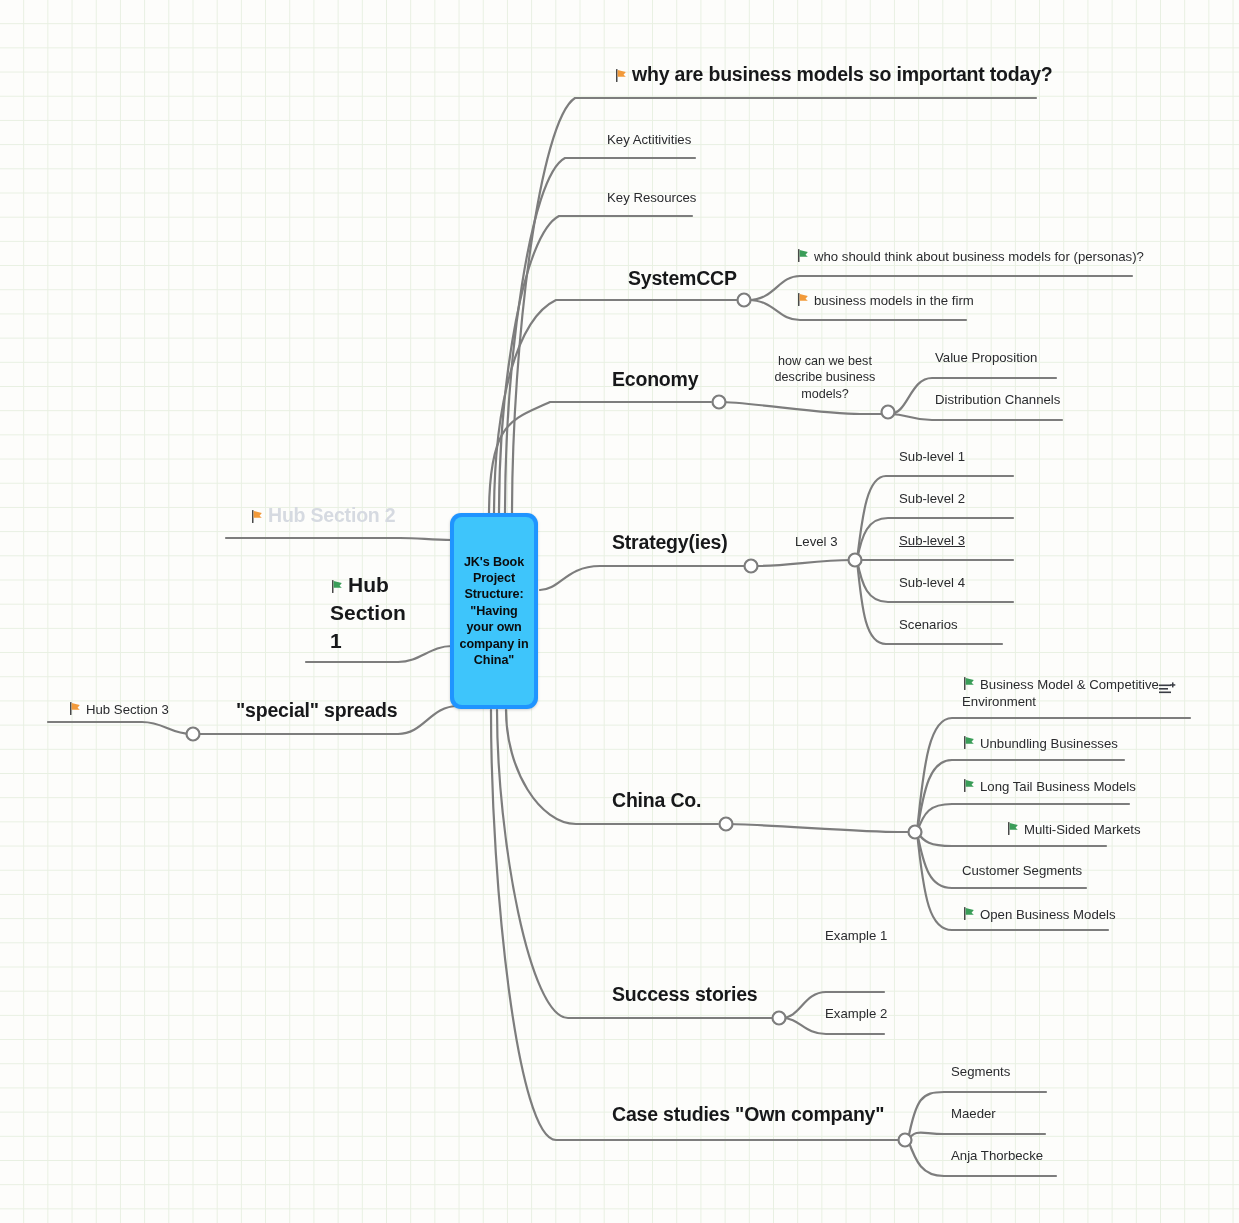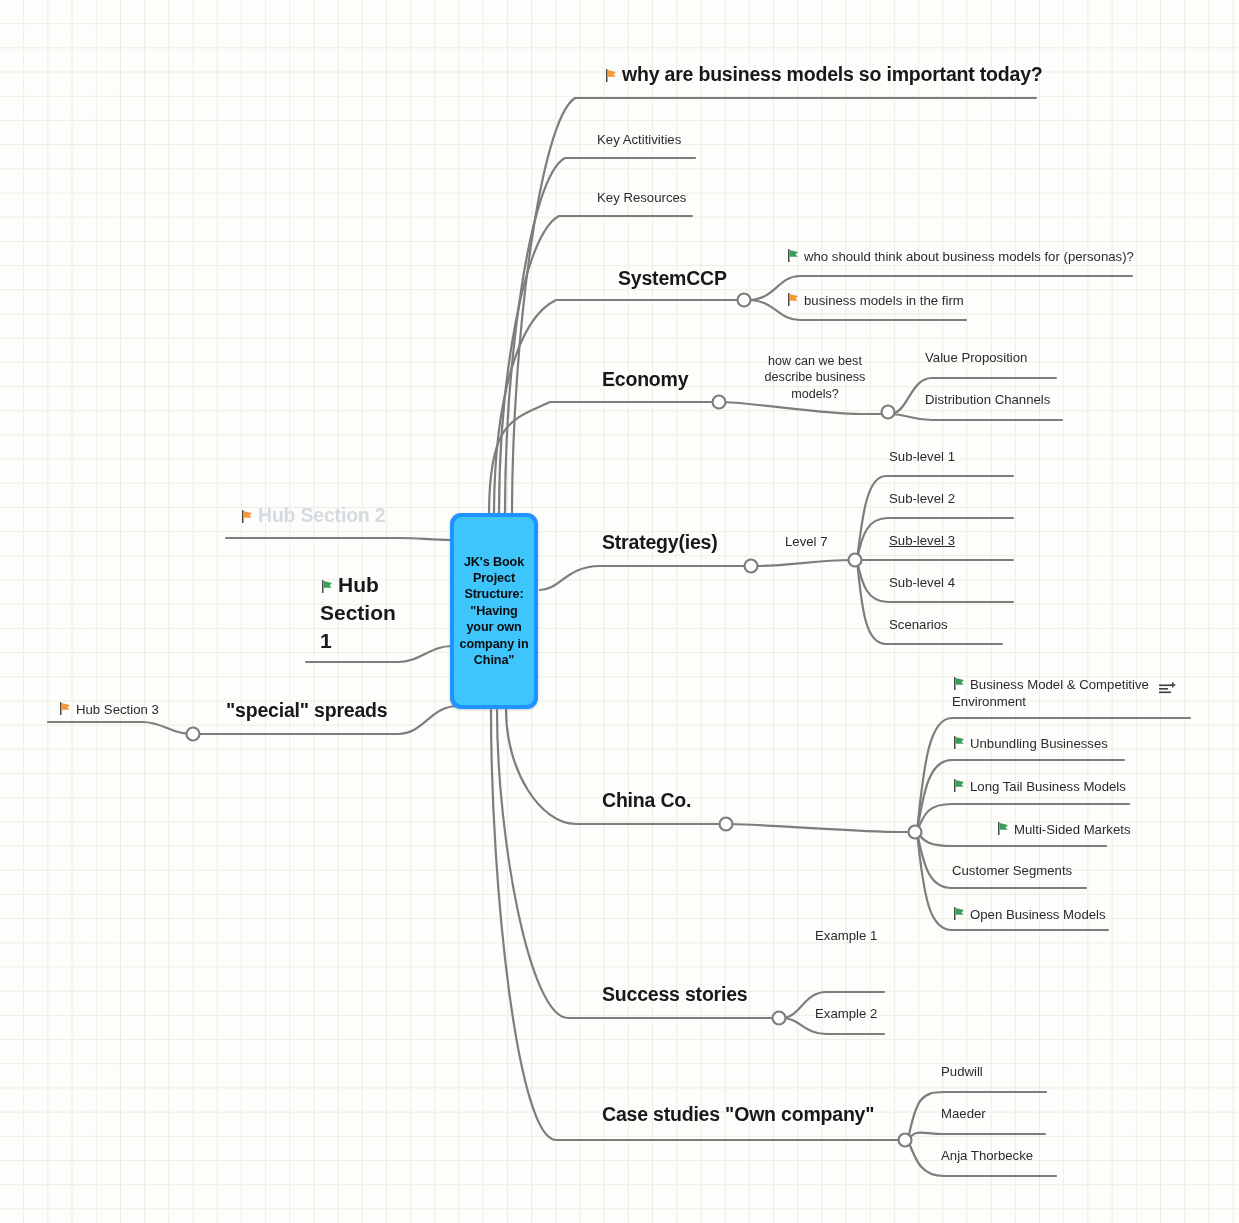--- a/index.html
+++ b/index.html
@@ -27,20 +27,21 @@
     left: 0; top: 0;
     width: 1239px;
     height: 1223px;
     pointer-events: none;
   }
   .lbl {
     position: absolute;
     color: #17181a;
     white-space: nowrap;
     line-height: 1.28;
+    padding-left: 10px;
   }
   
   .t-main {
     font-size: 19.5px;
     font-weight: 700;
     letter-spacing: -0.2px;
   }
   
   .t-sub {
     font-size: 13.2px;
@@ -240,21 +241,21 @@
     <span>Value Proposition</span>
   </div>
   <div class="lbl t-sub" style="left:925px; top:392px;">
     <span>Distribution Channels</span>
   </div>
 
   <div class="lbl t-main" style="left:602px; top:530px;">
     <span>Strategy(ies)</span>
   </div>
   <div class="lbl t-sub" style="left:785px; top:534px;">
-    <span>Level 7</span>
+    <span>Level 3</span>
   </div>
   <div class="lbl t-sub" style="left:889px; top:449px;">
     <span>Sub-level 1</span>
   </div>
   <div class="lbl t-sub" style="left:889px; top:491px;">
     <span>Sub-level 2</span>
   </div>
   <div class="lbl t-sub" style="left:889px; top:533px;text-decoration:underline;">
     <span>Sub-level 3</span>
   </div>
@@ -328,21 +329,21 @@
     <span>Example 1</span>
   </div>
   <div class="lbl t-sub" style="left:815px; top:1006px;">
     <span>Example 2</span>
   </div>
 
   <div class="lbl t-main" style="left:602px; top:1102px;">
     <span>Case studies "Own company"</span>
   </div>
   <div class="lbl t-sub" style="left:941px; top:1064px;">
-    <span>Pudwill</span>
+    <span>Segments</span>
   </div>
   <div class="lbl t-sub" style="left:941px; top:1106px;">
     <span>Maeder</span>
   </div>
   <div class="lbl t-sub" style="left:941px; top:1148px;">
     <span>Anja Thorbecke</span>
   </div>
 
   <div class="lbl t-main t-muted" style="left:240px; top:503px;">
     <span class="flag">

